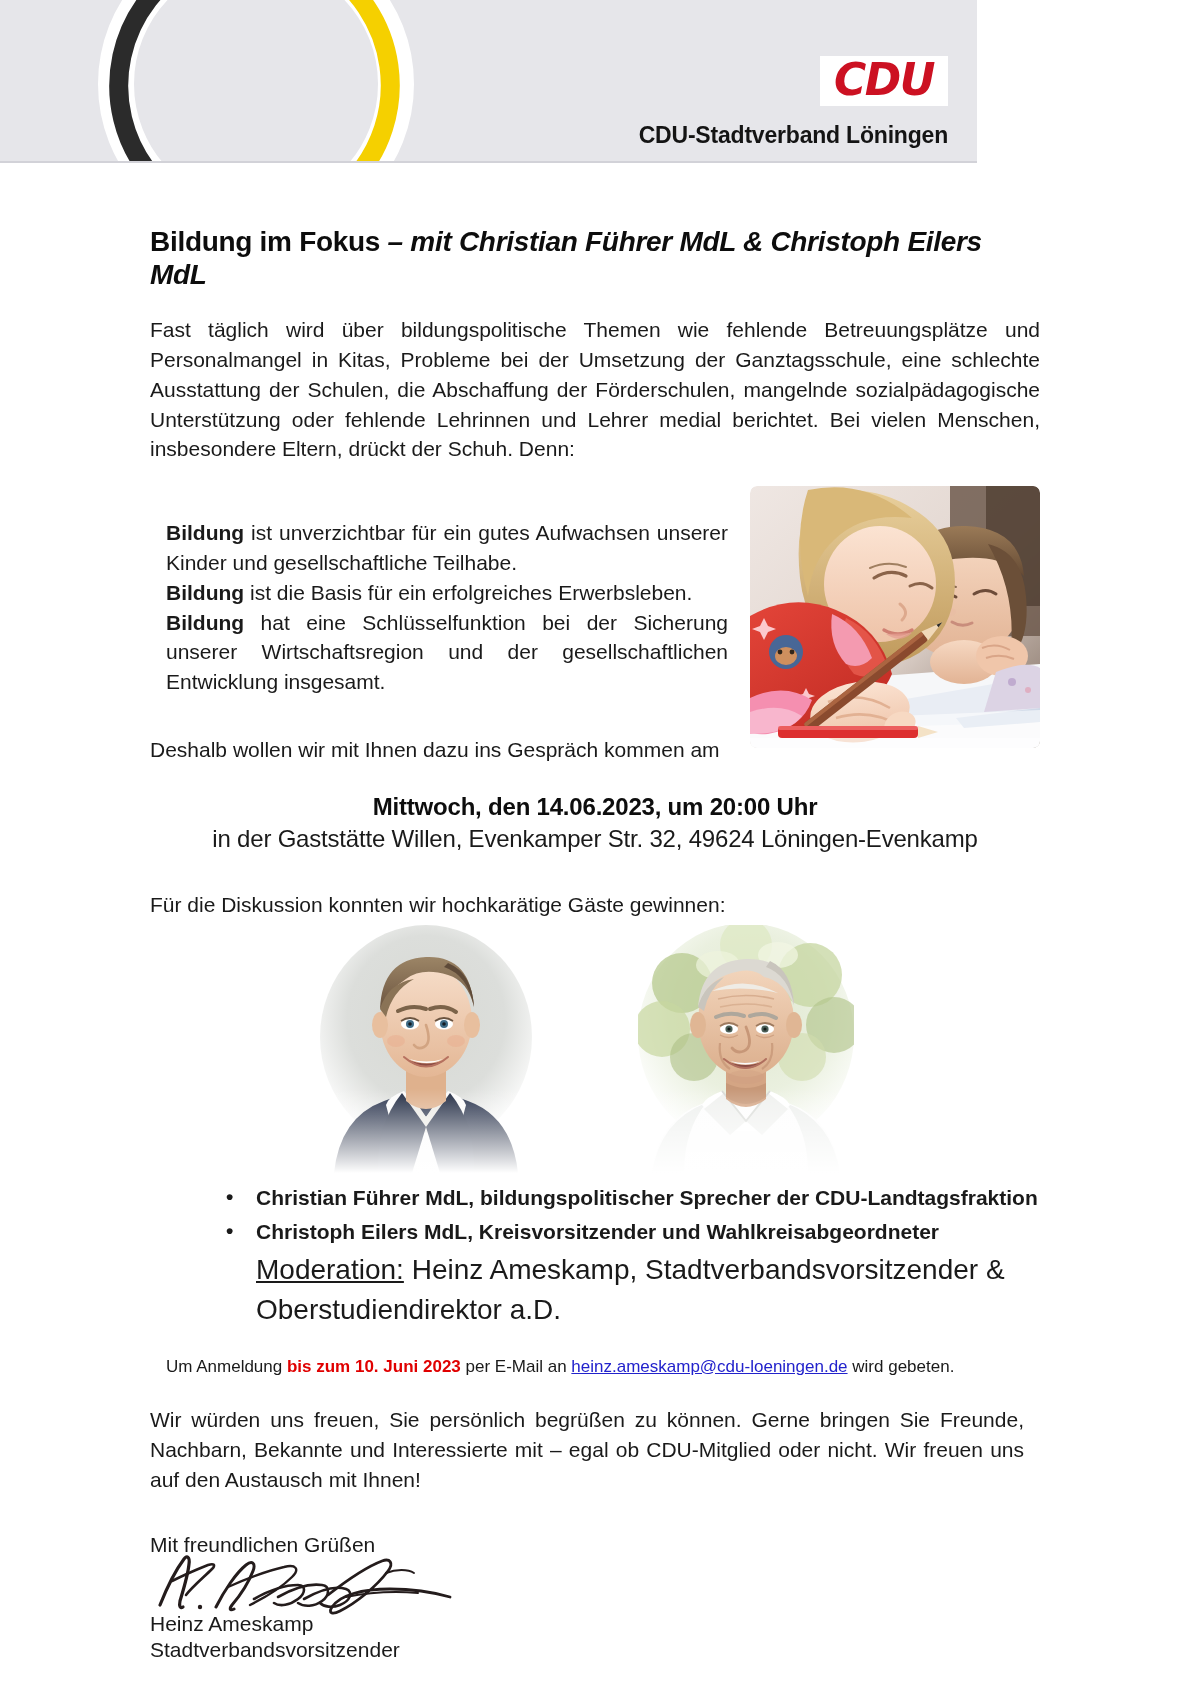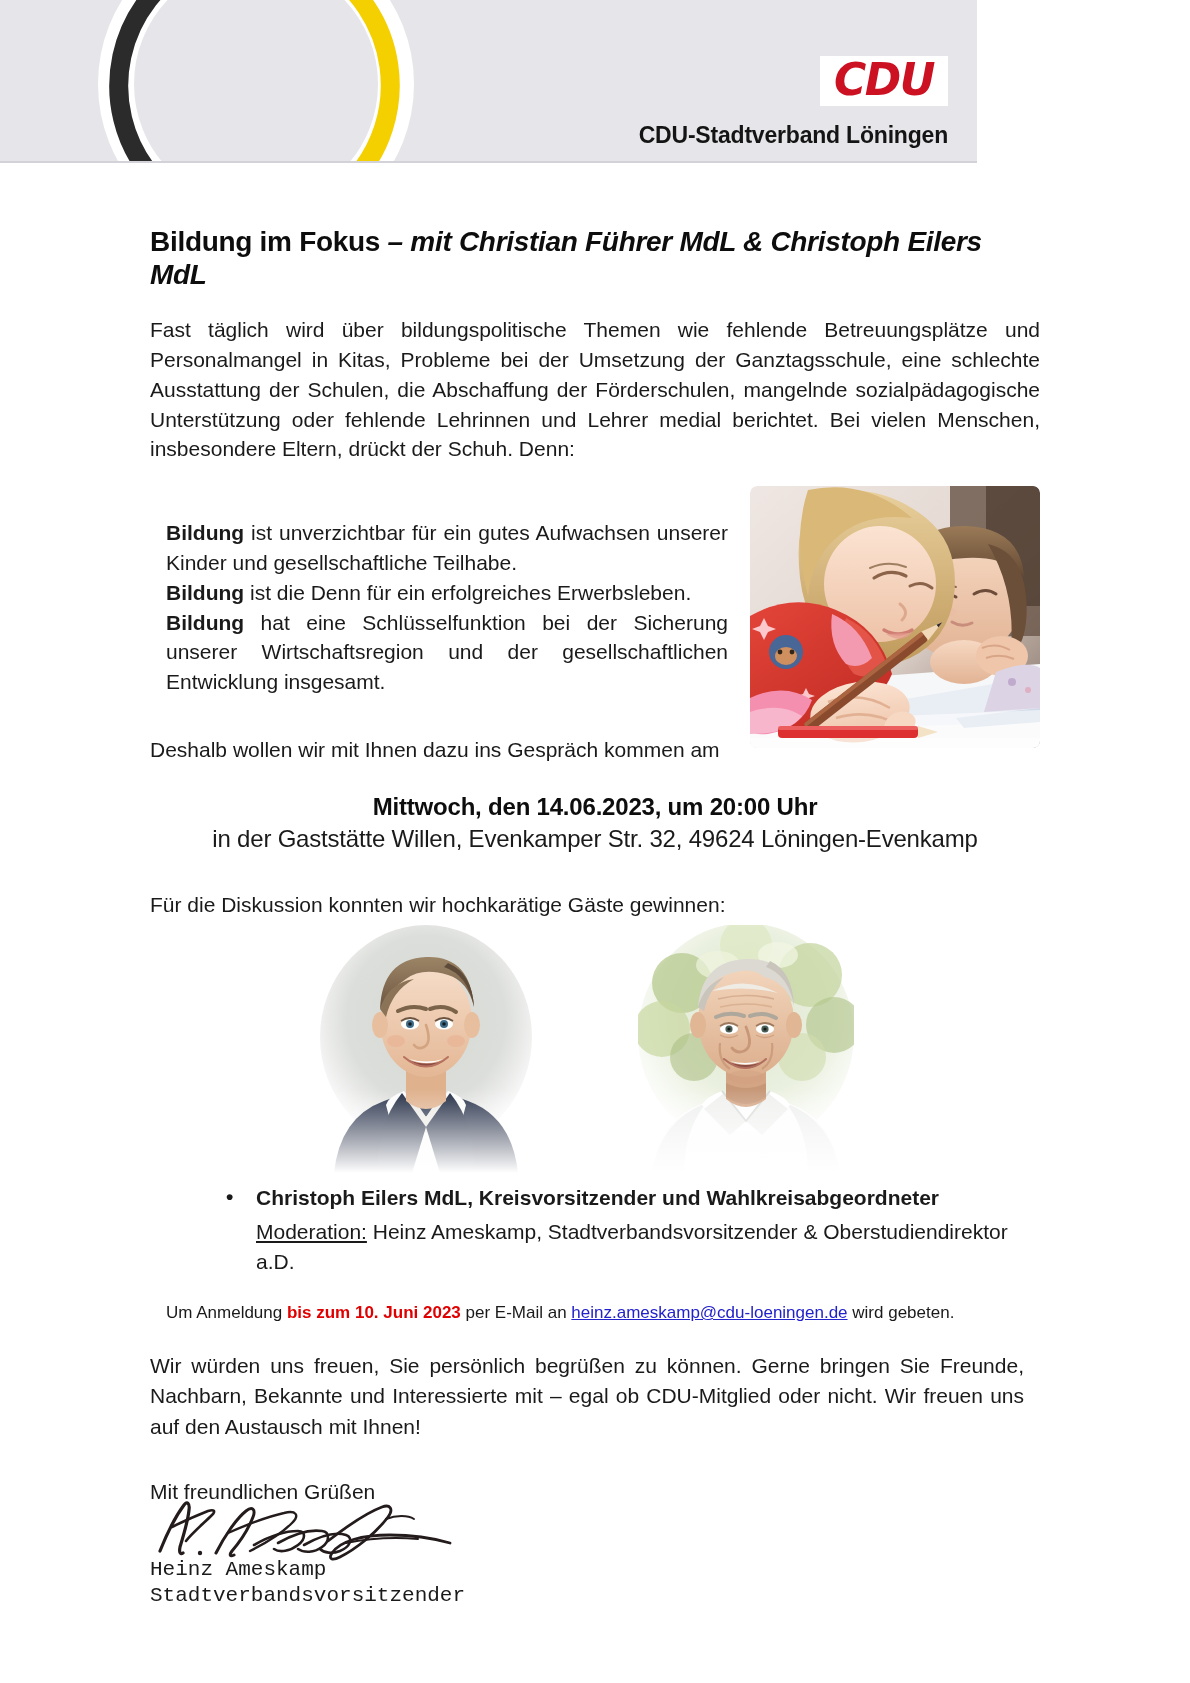--- a/index.html
+++ b/index.html
@@ -182,21 +182,21 @@
   }
   ul.speakers > li::before {
     content: "\2022";
     position: absolute;
     left: 0;
     top: -1px;
     font-size: 21px;
   }
   .moderation-line {
     font-weight: normal;
-    font-size: 21px;
+    font-size: 28px;
     line-height: 1.44;
     padding-left: 30px;
     margin-top: 1px;
   }
   .moderation-label { text-decoration: underline; }
 
   p.signup {
     font-size: 17px;
     line-height: 1.42;
     margin: 24px 0 0 16px;
@@ -231,21 +231,20 @@
     height: 66px;
     margin: -8px 0 -6px 0;
     position: relative;
   }
   .signature svg { display: block; width: 100%; height: 100%; }
   .signoff-name,
   .signoff-role {
     font-size: 21px;
     line-height: 1.25;
     margin: 0;
-    font-family: Liberation Mono, monospace;
   }
 </style>
 </head>
 <body>
 
 <div class="header">
 
   <svg class="cdu-arc" viewBox="0 0 336 336">
 
     <circle cx="168" cy="168" r="140" fill="none" stroke="#ffffff" stroke-width="36"></circle>
@@ -388,21 +387,21 @@
       </svg>
     </div>
 
     <div class="spacer-16"></div>
 
     <div class="bildung-block">
       <div class="bildung-line">
         <b>Bildung</b><span> ist unverzichtbar für ein gutes Aufwachsen unserer Kinder und gesellschaftliche Teilhabe.</span>
       </div>
       <div class="bildung-line">
-        <b>Bildung</b><span> ist die Denn für ein erfolgreiches Erwerbsleben.</span>
+        <b>Bildung</b><span> ist die Basis für ein erfolgreiches Erwerbsleben.</span>
       </div>
       <div class="bildung-line">
         <b>Bildung</b><span> hat eine Schlüsselfunktion bei der Sicherung unserer Wirtschaftsregion und der gesellschaftlichen Entwicklung insgesamt.</span>
       </div>
     </div>
 
     <div class="spacer-22"></div>
 
     <p class="body tight">Deshalb wollen wir mit Ihnen dazu ins Gespräch kommen am</p>
 
@@ -568,20 +567,21 @@
           <path d="M86 134 q22 18 42 0" stroke="#b06f5e" stroke-width="2" fill="none" stroke-linecap="round"></path>
 
           <ellipse cx="108" cy="152" rx="18" ry="7" fill="#cf9f80" opacity="0.35"></ellipse>
 
           <rect x="0" y="0" width="216" height="248" fill="url(#fade2)"></rect>
         </svg>
       </div>
     </div>
 
     <ul class="speakers">
+      <li><span>Christian Führer MdL</span><span>, bildungspolitischer Sprecher der CDU-Landtagsfraktion</span></li>
       <li><span>Christoph Eilers MdL</span><span>, Kreisvorsitzender und Wahlkreisabgeordneter</span></li>
       <div class="moderation-line"><span class="moderation-label">Moderation:</span><span> Heinz Ameskamp, Stadtverbandsvorsitzender &amp; Oberstudiendirektor a.D.</span></div>
     </ul>
 
     <p class="signup"><span>Um Anmeldung </span><span class="deadline">bis zum 10. Juni 2023</span><span> per E-Mail an </span><a class="email-link" href="#">heinz.ameskamp@cdu-loeningen.de</a><span> wird gebeten.</span></p>
 
     <p class="closing">Wir würden uns freuen, Sie persönlich begrüßen zu können. Gerne bringen Sie Freunde, Nachbarn, Bekannte und Interessierte mit – egal ob CDU-Mitglied oder nicht. Wir freuen uns auf den Austausch mit Ihnen!</p>
 
     <div class="signoff">
       <p class="signoff-greeting">Mit freundlichen Grüßen</p>

